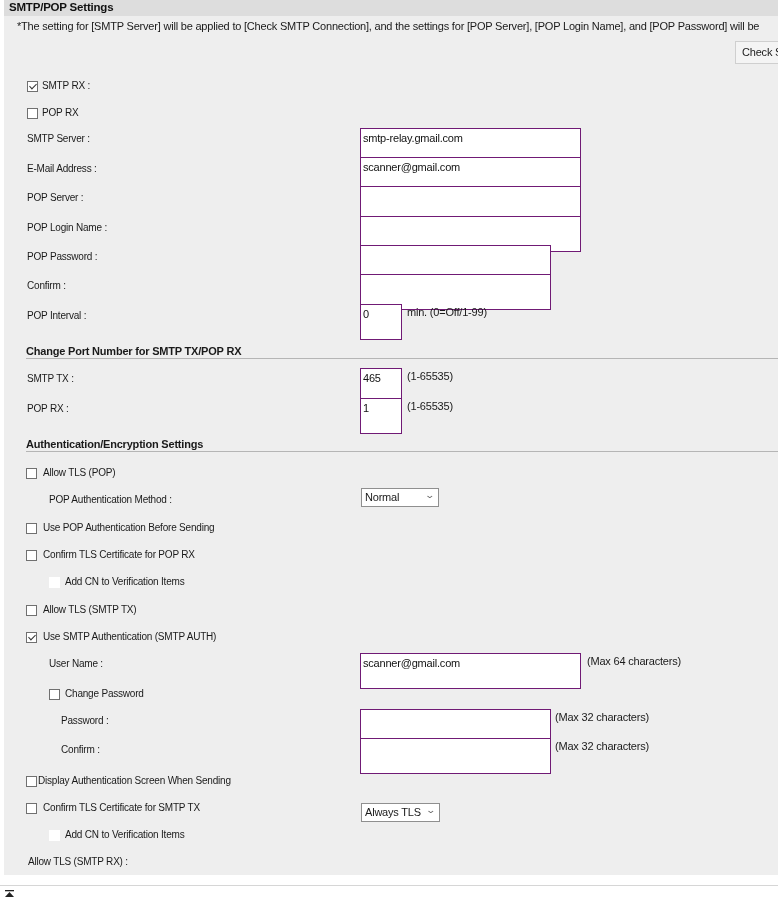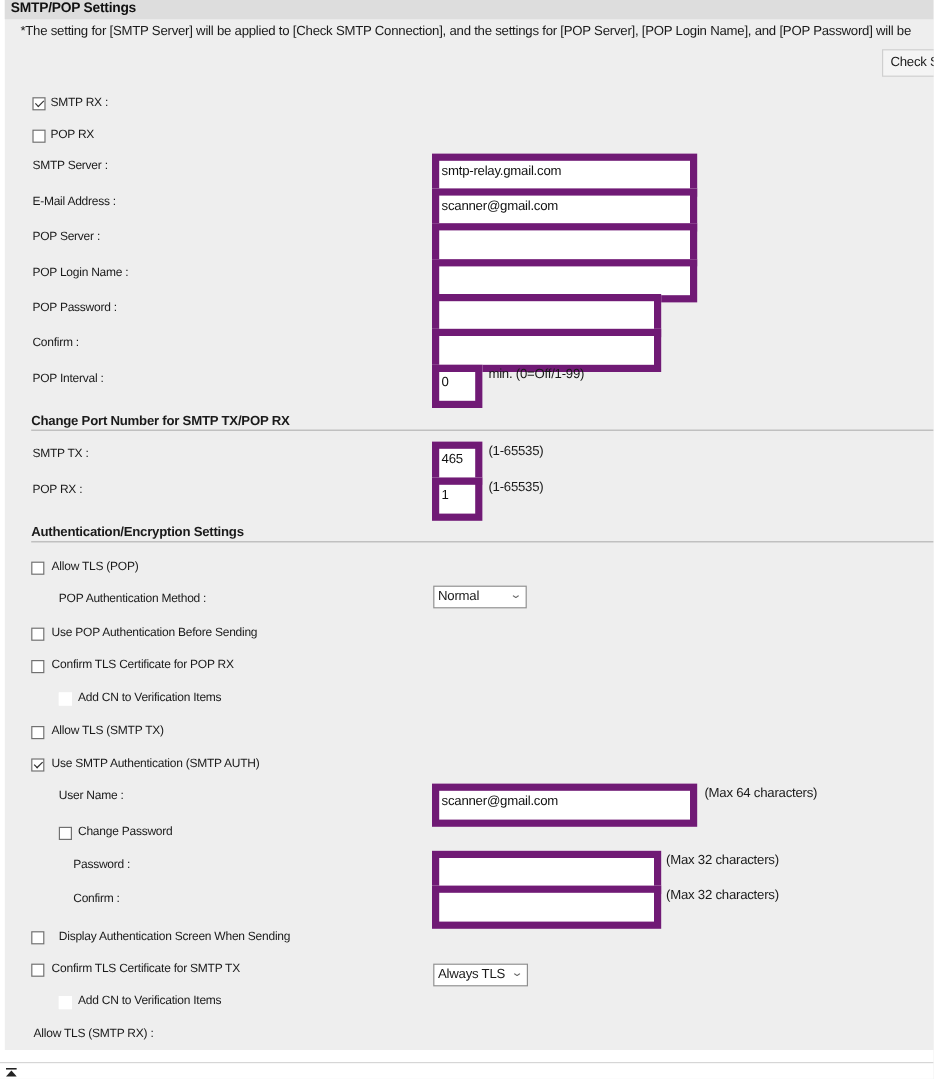--- a/index.html
+++ b/index.html
@@ -21,21 +21,21 @@
     position: absolute; width: 11px; height: 11px; box-sizing: border-box;
     border: 1px solid #707070; background: #ffffff;
   }
   .cb.disabled { border-color: #ffffff; background: #ffffff; }
   .cb.checked::after {
     content: ""; position: absolute; left: 3px; top: 0px; width: 3px; height: 6px;
     border: solid #333; border-width: 0 1px 1px 0; transform: rotate(45deg);
   }
   .inp {
     position: absolute; height: 36px; box-sizing: border-box; background: #fff;
-    border: 6px solid #701a75; font-size: 11px; padding: 3px 2px 0 2px; white-space: nowrap; overflow: hidden;
+    border: 1px solid #701a75; font-size: 11px; padding: 3px 2px 0 2px; white-space: nowrap; overflow: hidden;
     font-family: "Liberation Sans", sans-serif; color: #111;
   }
   .sel {
     position: absolute; height: 19px; box-sizing: border-box; background: #fff;
     border: 1px solid #8f8f8f; font-size: 11px; padding: 2px 3px 0 3px; white-space: nowrap;
   }
   .sel .chev { position: absolute; right: 5px; top: 1px; font-size: 9px; color: #666; transform: scaleX(1.4); }
   .hint { position: absolute; white-space: nowrap; font-size: 11px; }
   .sec-title { position: absolute; font-weight: bold; font-size: 11px; white-space: nowrap; }
   .sec-line { position: absolute; height: 1px; background: #b5b5b5; }
@@ -127,21 +127,21 @@
 
   <span class="lbl" style="left:57px;top:714px;">Password :</span>
   <div class="inp" style="left:356px;top:709px;width:191px;"></div>
   <span class="hint" style="left:551px;top:711px;">(Max 32 characters)</span>
 
   <span class="lbl" style="left:57px;top:743px;">Confirm :</span>
   <div class="inp" style="left:356px;top:738px;width:191px;"></div>
   <span class="hint" style="left:551px;top:740px;">(Max 32 characters)</span>
 
   <div class="cb" style="left:22px;top:776px;"></div>
-  <span class="lbl" style="left:45px;top:774px;text-align:right;">Display Authentication Screen When Sending</span>
+  <span class="lbl" style="left:34px;top:774px;text-align:right;">Display Authentication Screen When Sending</span>
 
   <div class="cb" style="left:22px;top:803px;"></div>
   <span class="lbl" style="left:39px;top:801px;">Confirm TLS Certificate for SMTP TX</span>
 
   <div class="cb disabled" style="left:45px;top:830px;"></div>
   <span class="lbl" style="left:61px;top:828px;">Add CN to Verification Items</span>
 
   <span class="lbl" style="left:24px;top:855px;">Allow TLS (SMTP RX) :</span>
   <div class="sel" style="left:357px;top:803px;width:79px;">
     <span>Always TLS</span>

